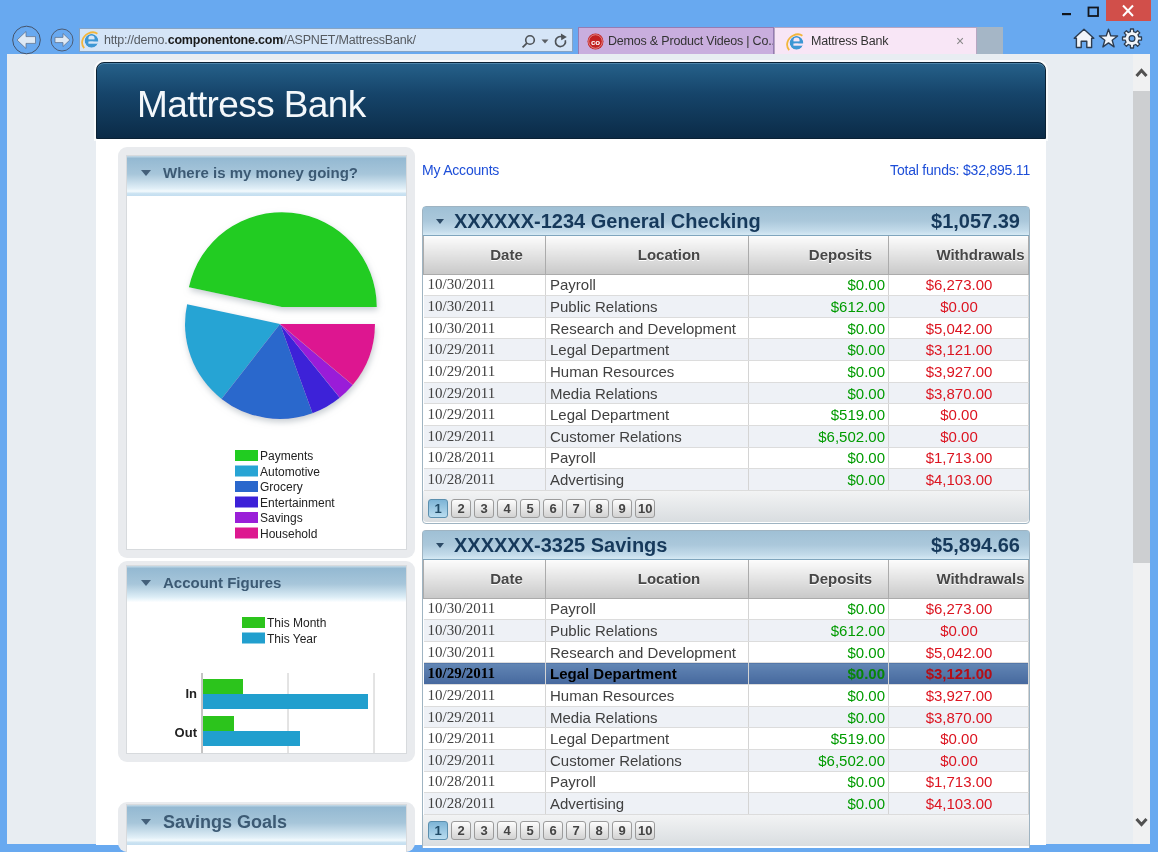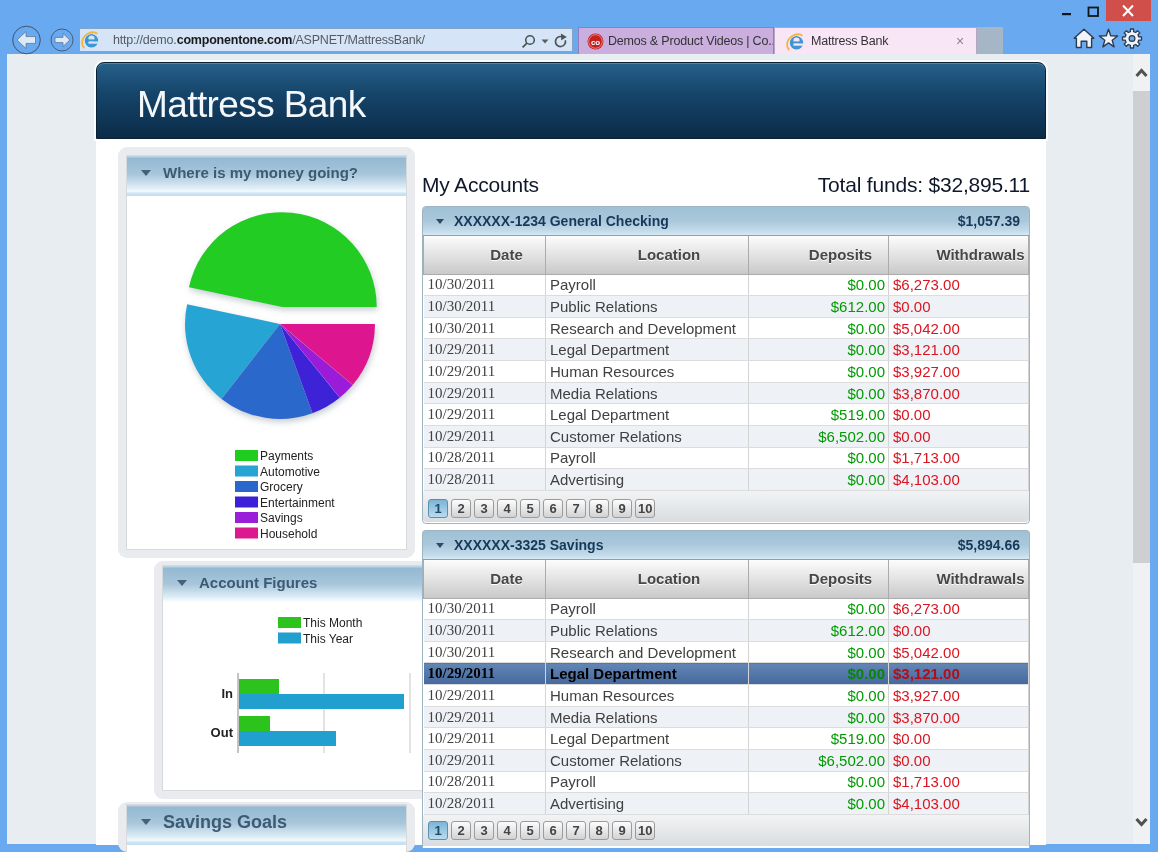--- a/index.html
+++ b/index.html
@@ -33,32 +33,32 @@
 
 
 .spanel { left:118px; width:297px; background:#e9ebee; border-radius:9px; }
 .spanel .inner { position:absolute; left:8px; top:8px; right:8px; bottom:8px; background:#fff; border:1px solid #d7dadd; }
 .phead { position:absolute; left:0; top:0; right:0; height:40px;
   background:linear-gradient(#c6dbe8 0%, #94b9d2 6%, #a7c6da 45%, #e2f0f8 82%, #f3fafd 88%, #cbe3f2 94%, #c4def0 100%);
   color:#3c5a74; font-weight:bold; font-size:15px; line-height:34px; }
 .phead .tri { display:inline-block; margin:0 12px 2px 14px; width:0; height:0; border-left:5px solid transparent; border-right:5px solid transparent; border-top:6px solid #44607a; vertical-align:middle; }
 
 
-#myacc { left:422px; top:173px; width:608px; height:18px; color:#0f172a; font-size:21px; letter-spacing:-0.2px; }
+#myacc { left:422px; top:162px; width:608px; height:18px; color:#1d4ed8; font-size:14px; letter-spacing:-0.2px; }
 .acct { left:422px; width:608px; background:#fff; border:1px solid #9fb4c2; border-radius:4px; }
-.ahead { position:relative; height:29px; background:linear-gradient(#9fc0d5 0%, #abc8db 50%, #c3dbea 85%, #d6e9f4 100%); border-bottom:1px solid #7fa5bd; color:#16395b; font-weight:bold; font-size:14px; line-height:28px; }
+.ahead { position:relative; height:29px; background:linear-gradient(#9fc0d5 0%, #abc8db 50%, #c3dbea 85%, #d6e9f4 100%); border-bottom:1px solid #7fa5bd; color:#16395b; font-weight:bold; font-size:20px; line-height:28px; }
 .ahead .tri { display:inline-block; margin:0 10px 2px 13px; width:0; height:0; border-left:4px solid transparent; border-right:4px solid transparent; border-top:5px solid #2c4a66; vertical-align:middle; }
 .ahead .amt { position:absolute; right:9px; top:0; }
 table.grid { border-collapse:collapse; width:100%; table-layout:fixed; font-size:15px; color:#404040; }
 table.grid th { height:38px; background:linear-gradient(#fcfcfc,#c9c9c9); border:1px solid #ababab; border-top:none; color:#474747; font-size:15px; text-shadow:0 1px 0 #fff;padding-left:44px; }
 table.grid td { height:21.65px; padding:0 3px 0 4px; border-bottom:1px solid #dcdcdc; border-right:1px solid #d4d4d4; overflow:hidden; white-space:nowrap; }
 table.grid td:first-child { border-left:none;font-family:Liberation Serif, serif; }
 table.grid tr.alt td { background:#eef1f6; }
 td.dep { text-align:right; color:#009b00; }
-td.wd { text-align:left; color:#dc1420; }
+td.wd { text-align:center; color:#dc1420; }
 tr.hl td { background:linear-gradient(#6286b4,#46689e) !important; color:#000; font-weight:bold; }
 tr.hl td.dep { color:#068606; }
 tr.hl td.wd { color:#b40d16; }
 .pager { position:relative; height:31px; background:linear-gradient(#f2f3f4,#d9dde0); border-radius:0 0 4px 4px; padding:8px 0 0 5px; }
 .pbtn { display:inline-block; min-width:20px; height:19px; margin-right:3px; text-align:center; font-size:13px; font-weight:bold; color:#444; line-height:18px; background:linear-gradient(#fdfdfd,#d2d2d2); border:1px solid #9b9b9b; border-radius:3px; padding:0 2px; }
 .pbtn.on { background:linear-gradient(#7db4d6,#b9dcef); border-color:#5b8fae; color:#204a66; }
 </style>
 </head>
 <body>
 
@@ -72,21 +72,21 @@
 </svg>
 
 <svg class="abs" style="left:0;top:0;" width="80" height="56" viewBox="0 0 80 56">
   <circle cx="26.5" cy="40" r="13.8" fill="none" stroke="#44536a" stroke-width="1"></circle>
   <circle cx="62" cy="40" r="11" fill="none" stroke="#4d5d76" stroke-width="1"></circle>
   <path d="M26 31.5 L17 40 L26 48.5 L26 43.4 L35.5 43.4 L35.5 36.6 L26 36.6 Z" fill="#dde9f5" stroke="#5a6c84" stroke-width="0.7"></path>
   <path d="M63 33.5 L69.8 40 L63 46.5 L63 42.6 L55 42.6 L55 37.4 L63 37.4 Z" fill="#dde9f5" stroke="#5a6c84" stroke-width="0.7"></path>
 </svg>
 
 <div class="abs" id="addr">
-  <span style="margin-left:23px;padding-left:10px;">http://demo.<b>componentone.com</b>/ASPNET/MattressBank/</span>
+  <span style="margin-left:14px;padding-left:10px;">http://demo.<b>componentone.com</b>/ASPNET/MattressBank/</span>
   <svg style="position:absolute;right:2px;top:3px;" width="60" height="20" viewBox="0 0 60 20">
     <circle cx="20" cy="8" r="4.3" fill="none" stroke="#4e5358" stroke-width="1.6"></circle>
     <path d="M16.9 11.2 L12.6 15.4" stroke="#4e5358" stroke-width="1.8"></path>
     <path d="M31.5 7.5 L38.5 7.5 L35 11.5 Z" fill="#5a5f64"></path>
     <path d="M51.8 4.7 A5 5 0 1 0 55.3 8.2" fill="none" stroke="#4e5358" stroke-width="1.7"></path>
     <path d="M50.9 1.6 L56.8 4.9 L51.3 8.2 Z" fill="#4e5358"></path>
   </svg>
 </div>
 
 <div class="abs tab" id="tab1"><span style="margin-left:29px;">Demos &amp; Product Videos | Co...</span>
@@ -162,21 +162,21 @@
           <rect x="218" y="511" width="23" height="11" fill="#9a1fd8"></rect>
             <text x="243" y="521">Savings</text>
           <rect x="218" y="526.5" width="23" height="11" fill="#dd1990"></rect>
             <text x="243" y="536.5">Household</text>
         </g>
       </g>
     </svg>
   </div>
 </div>
 
-<div class="abs spanel" style="top:561px;height:238px;margin-left:36px;">
+<div class="abs spanel" style="top:561px;height:201px;">
   <div class="inner" style="top:4px;">
     <div class="phead" style="height:36px;background:linear-gradient(#c6dbe8 0%,#94b9d2 7%,#a7c6da 50%,#dcedf6 86%,#eef7fc 94%,#fdfeff 100%);"><span class="tri"></span>Account Figures</div>
     <svg width="279" height="195" viewBox="0 0 279 195" style="position:absolute;left:0;top:33px;">
       <g transform="translate(-110,-598)">
         <rect x="225" y="616" width="23" height="11" fill="#2cc41c"></rect>
         <text x="250" y="626" font-size="12" fill="#222">This Month</text>
         <rect x="225" y="631.5" width="23" height="11" fill="#219fce"></rect>
         <text x="250" y="641.5" font-size="12" fill="#222">This Year</text>
         <line x1="271" y1="672" x2="271" y2="752" stroke="#c8c8c8" stroke-width="1"></line>
         <line x1="357" y1="672" x2="357" y2="752" stroke="#c8c8c8" stroke-width="1"></line>

